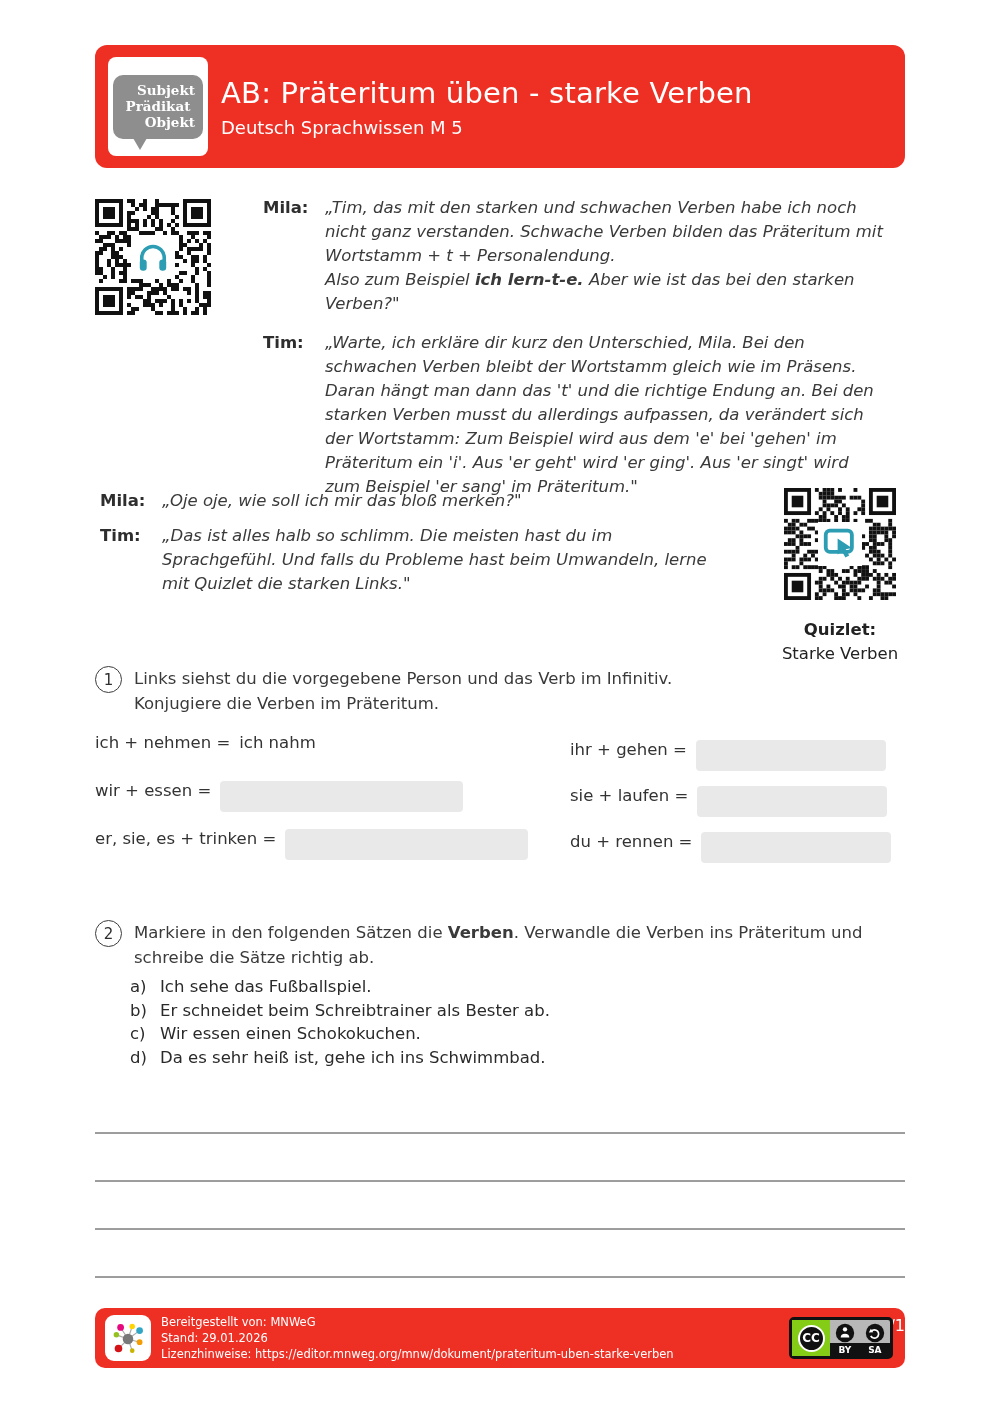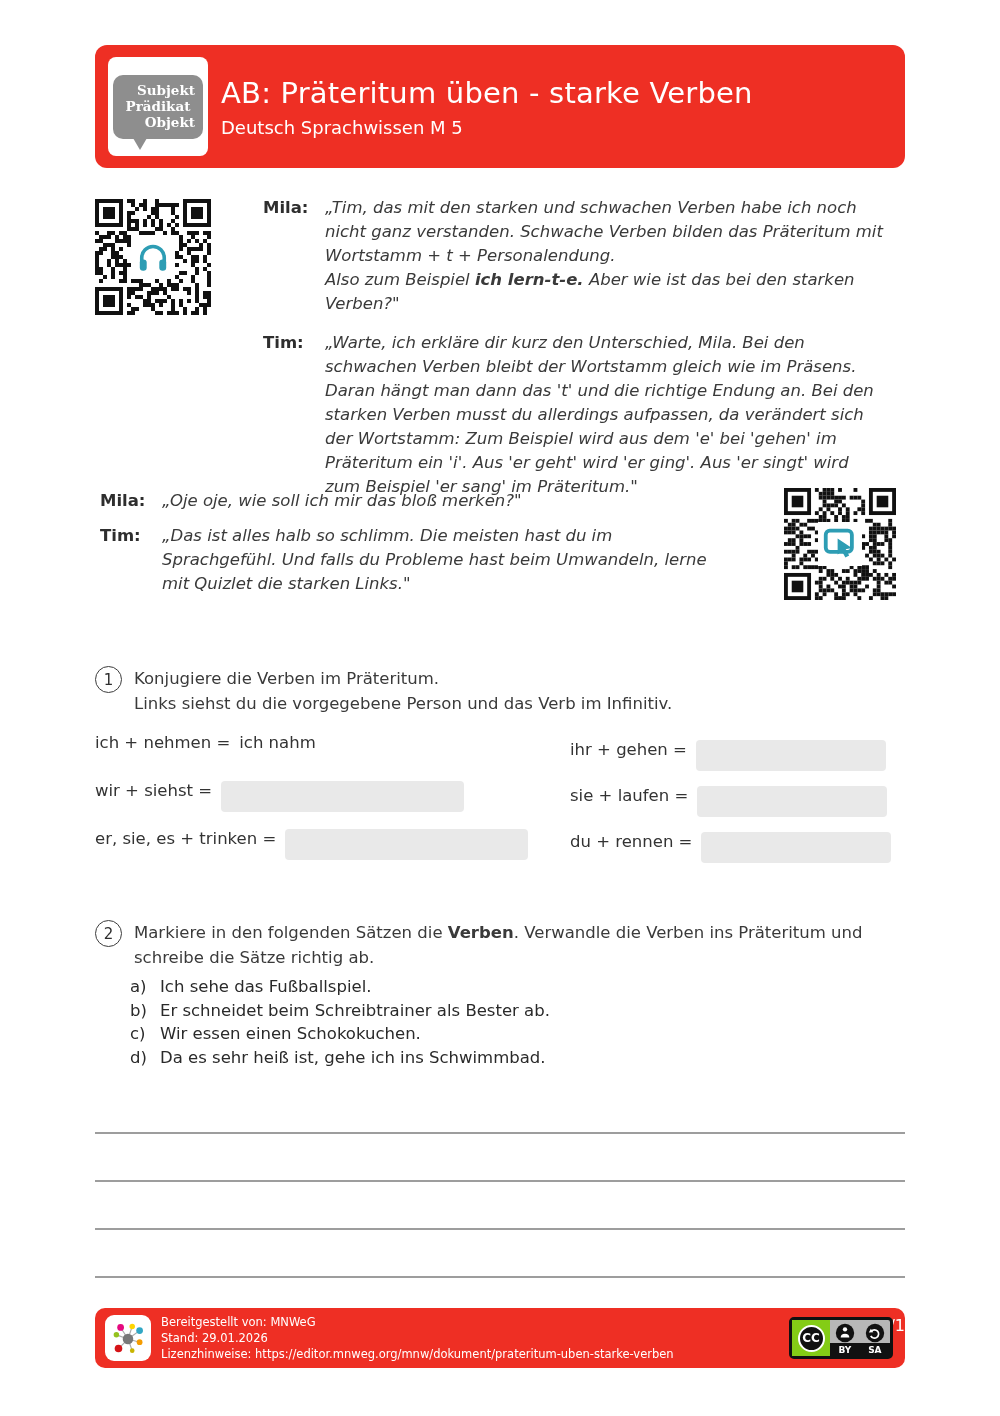--- a/index.html
+++ b/index.html
@@ -676,36 +676,40 @@
         <rect x="1" y="23" width="5" height="5" fill="#fff"></rect>
         <rect x="2" y="24" width="3" height="3" fill="#111"></rect>
       </svg>
     <div class="qr-icon">
       <svg width="38" height="38" viewBox="0 0 24 24">
         <rect x="3" y="3.5" width="16.5" height="13.5" rx="2.6" fill="#ffffff" stroke="#2d9db4" stroke-width="2.4"></rect>
         <path d="M10.5 8.5 L19.5 14.6 L15.6 15.3 L17.8 19.2 L15.4 20.5 L13.2 16.6 L10.5 18.6 Z" fill="#2d9db4"></path>
       </svg>
     </div>
   </div>
+  <div class="quizlet-caption">
+    <div class="q1">Quizlet:</div>
+    <div class="q2">Starke Verben</div>
+  </div>
 
   <div class="task-head t1">
     <div class="tnum">1</div>
     <div class="tinstr">
+      <div>Links siehst du die vorgegebene Person und das Verb im Infinitiv.</div>
       <div>Konjugiere die Verben im Präteritum.</div>
-      <div>Links siehst du die vorgegebene Person und das Verb im Infinitiv.</div>
     </div>
   </div>
 
   <div class="fill-col fc-left">
     <div class="fill-row">
       <span class="fill-label">ich + nehmen =</span>
       <span class="fill-answer">ich nahm</span>
     </div>
     <div class="fill-row">
-      <span class="fill-label">wir + siehst =</span>
+      <span class="fill-label">wir + essen =</span>
       <span class="answer-box bx-wide"></span>
     </div>
     <div class="fill-row">
       <span class="fill-label">er, sie, es + trinken =</span>
       <span class="answer-box bx-wide"></span>
     </div>
   </div>
 
   <div class="fill-col fc-right">
     <div class="fill-row">

